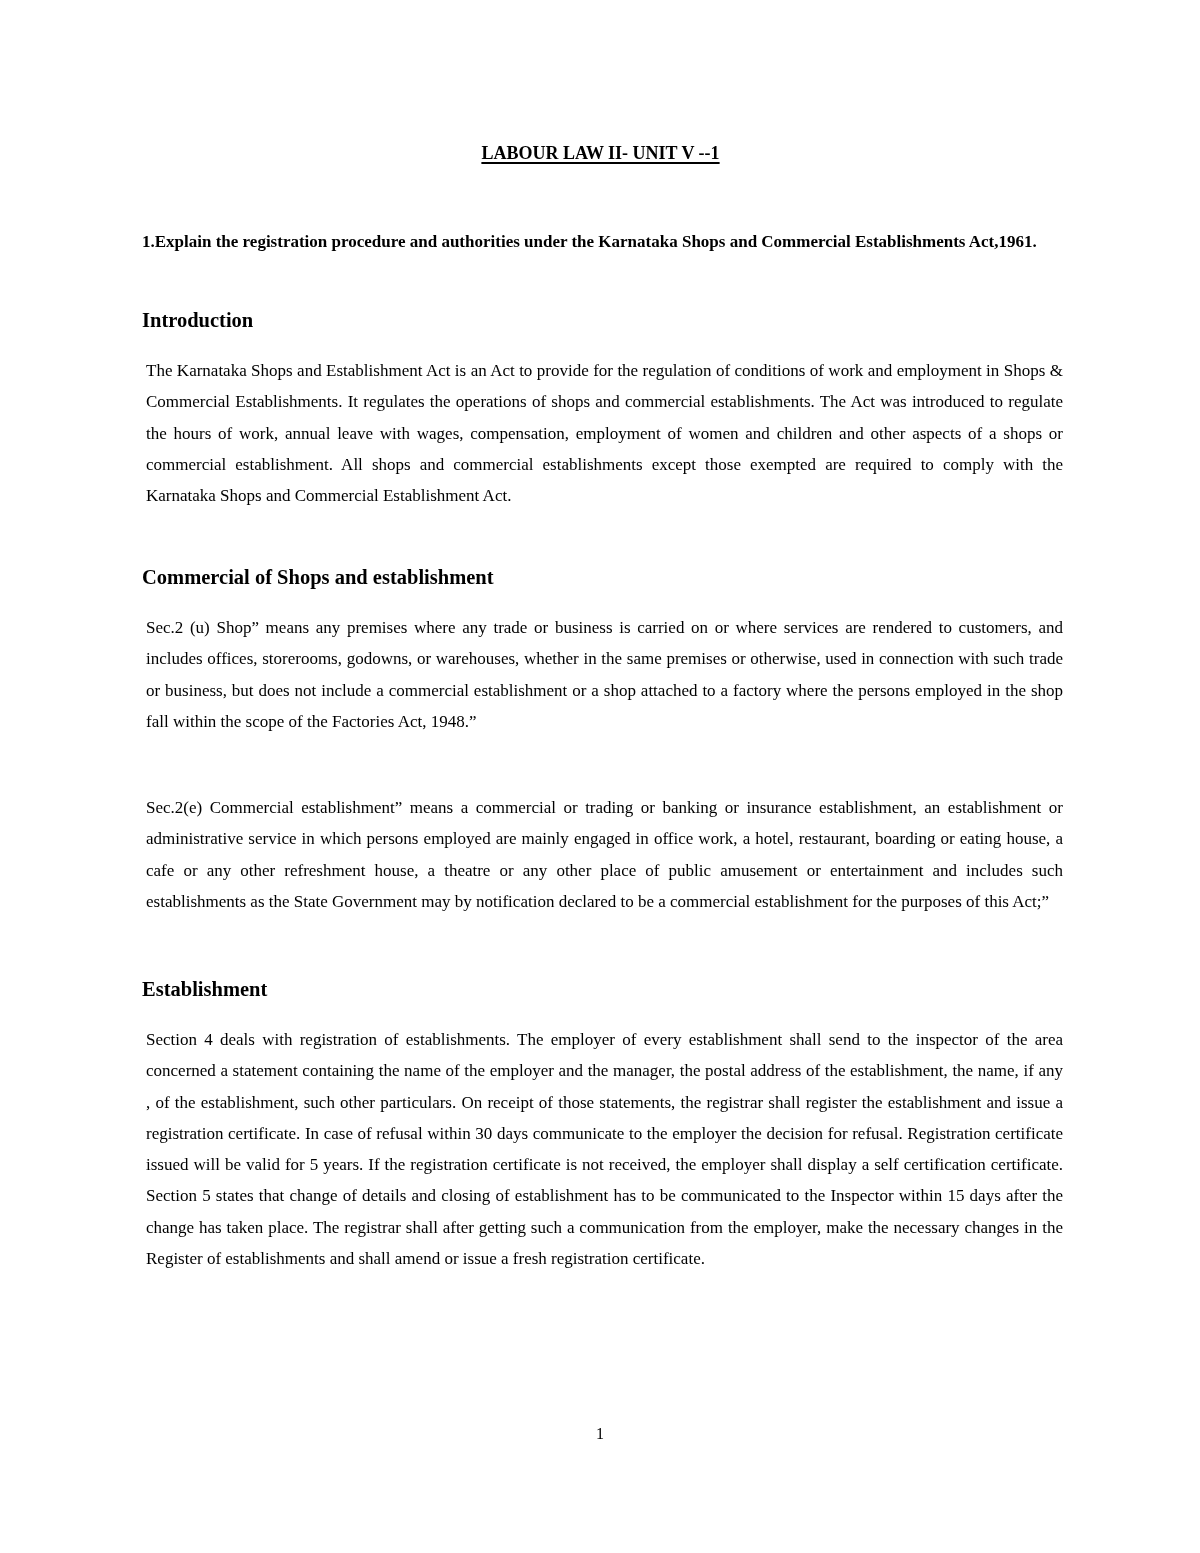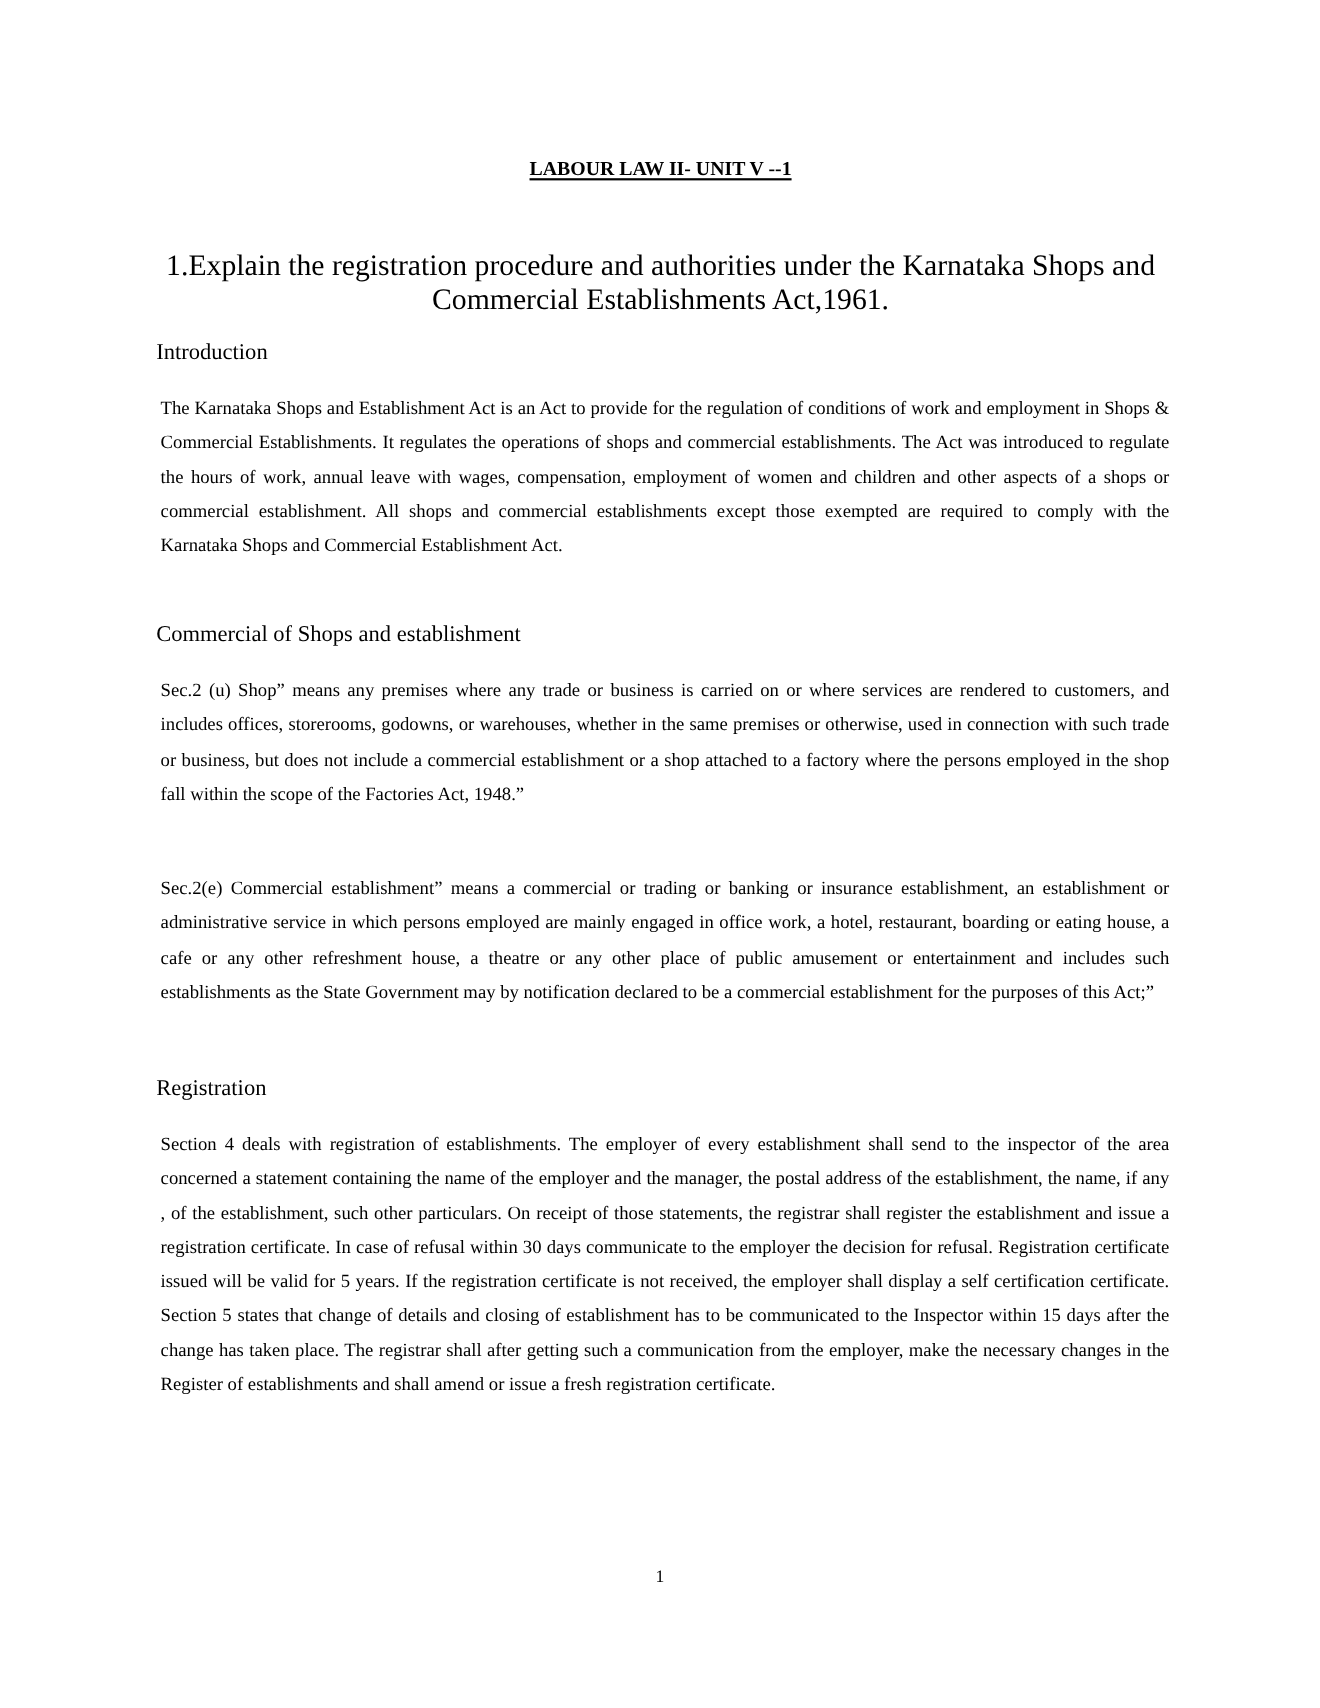--- a/index.html
+++ b/index.html
@@ -1,36 +1,36 @@
 <!DOCTYPE html>
 <html><head>
 <meta charset="utf-8">
 <style>
   html, body { margin: 0; padding: 0; background: #ffffff; }
   body { width: 1200px; height: 1553px; position: relative; overflow: hidden;
          font-family: "Liberation Serif", serif; color: #000; }
   .page { position: absolute; left: 142px; top: 0; width: 917px; }
   .title { position: absolute; top: 143px; left: 0; width: 917px; text-align: center;
            font-weight: bold; font-size: 18px; text-decoration: underline; text-decoration-thickness: 2px; text-underline-offset: 3px; }
-  .question { position: absolute; top: 226px; left: 0; width: 917px; font-weight: normal; font-size: 27px; line-height: 31px; text-align: center; }
-  .heading { position: absolute; left: 0; font-weight: normal; font-size: 20.5px; line-height: 31px; }
+  .question { position: absolute; top: 226px; left: 0; width: 917px; font-weight: bold; font-size: 17px; line-height: 31px; }
+  .heading { position: absolute; left: 0; font-weight: bold; font-size: 20.5px; line-height: 31px; }
   .para { position: absolute; left: 4px; width: 917px; font-size: 17px; line-height: 31.3px; text-align: justify; text-align-last: left; }
   .pagenum { position: absolute; top: 1425px; left: 0; width: 1200px; text-align: center; font-size: 16px; font-family: "Liberation Serif", serif; }
 </style>
 </head>
 <body>
 
 <div class="page">
   <div class="title">LABOUR LAW II- UNIT V --1</div>
   <div class="question">1.Explain the registration procedure and authorities under the Karnataka Shops and Commercial Establishments Act,1961.</div>
 
   <div class="heading" style="top:305px;">Introduction</div>
   <div class="para" style="top:355px;">The Karnataka Shops and Establishment Act is an Act to provide for the regulation of conditions of work and employment in Shops &amp; Commercial Establishments. It regulates the operations of shops and commercial establishments. The Act was introduced to regulate the hours of work, annual leave with wages, compensation, employment of women and children and other aspects of a shops or commercial establishment. All shops and commercial establishments except those exempted are required to comply with the Karnataka Shops and Commercial Establishment Act.</div>
 
   <div class="heading" style="top:562px;">Commercial of Shops and establishment</div>
   <div class="para" style="top:612px;">Sec.2 (u) Shop” means any premises where any trade or business is carried on or where services are rendered to customers, and includes offices, storerooms, godowns, or warehouses, whether in the same premises or otherwise, used in connection with such trade or business, but does not include a commercial establishment or a shop attached to a factory where the persons employed in the shop fall within the scope of the Factories Act, 1948.”</div>
   <div class="para" style="top:792px;">Sec.2(e) Commercial establishment” means a commercial or trading or banking or insurance establishment, an establishment or administrative service in which persons employed are mainly engaged in office work, a hotel, restaurant, boarding or eating house, a cafe or any other refreshment house, a theatre or any other place of public amusement or entertainment and includes such establishments as the State Government may by notification declared to be a commercial establishment for the purposes of this Act;”</div>
 
-  <div class="heading" style="top:974px;">Registration</div>
+  <div class="heading" style="top:974px;">Establishment</div>
   <div class="para" style="top:1024px;">Section 4 deals with registration of establishments. The employer of every establishment shall send to the inspector of the area concerned  a statement containing the name of the employer and the manager, the postal address of the establishment, the name, if any , of the establishment, such other particulars. On receipt of those statements, the registrar shall register the establishment and issue a registration certificate. In case of refusal within 30 days communicate to the employer the decision for refusal. Registration certificate issued will be valid for 5 years. If the registration certificate is not received, the employer shall display a self certification certificate. Section 5 states that change of details and closing of establishment has to be communicated to the Inspector within 15 days after the change has taken place. The registrar shall after getting such a communication from the employer, make the necessary changes in the Register of establishments and shall amend or issue a fresh registration certificate.</div>
 </div>
 
 <div class="pagenum">1</div>
 
 </body></html>

